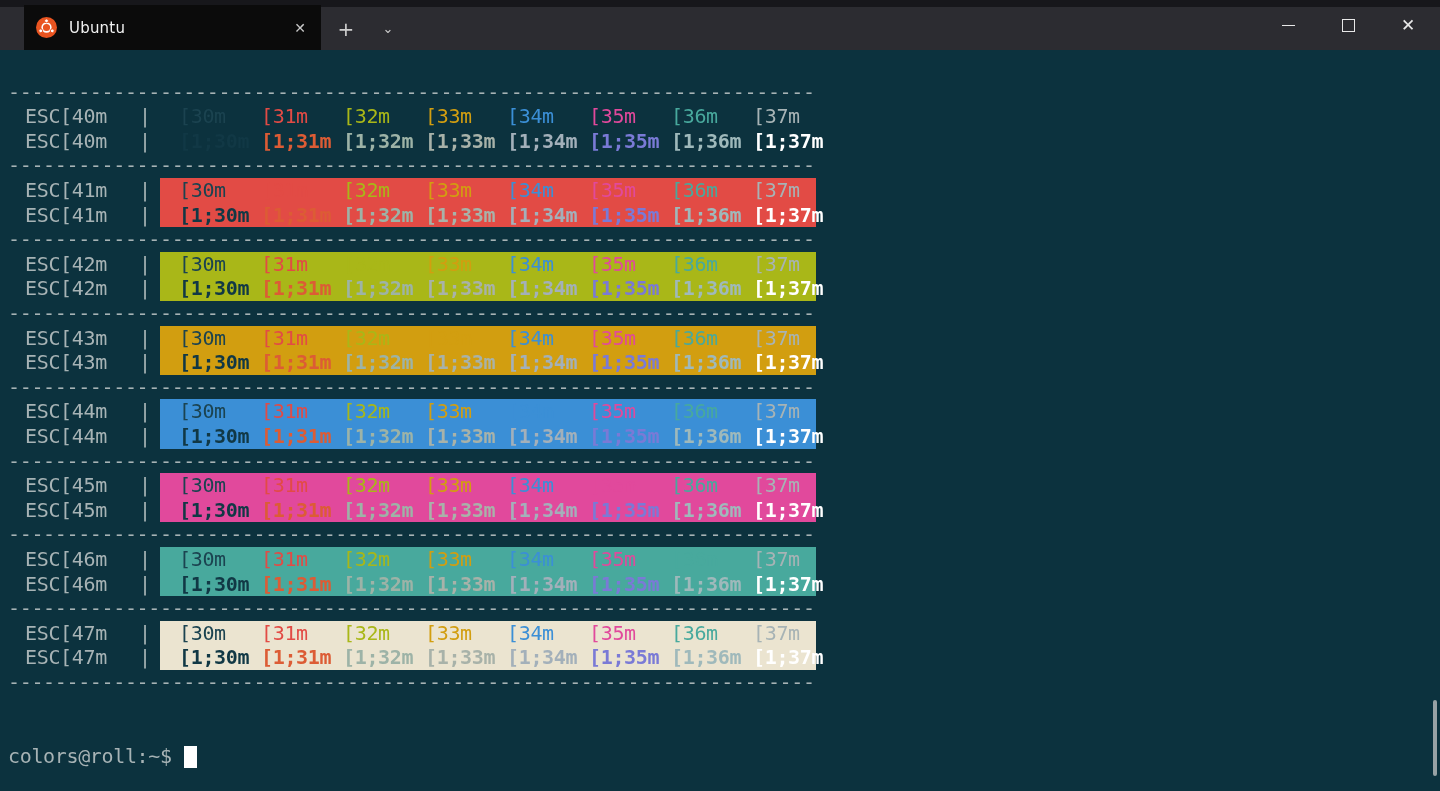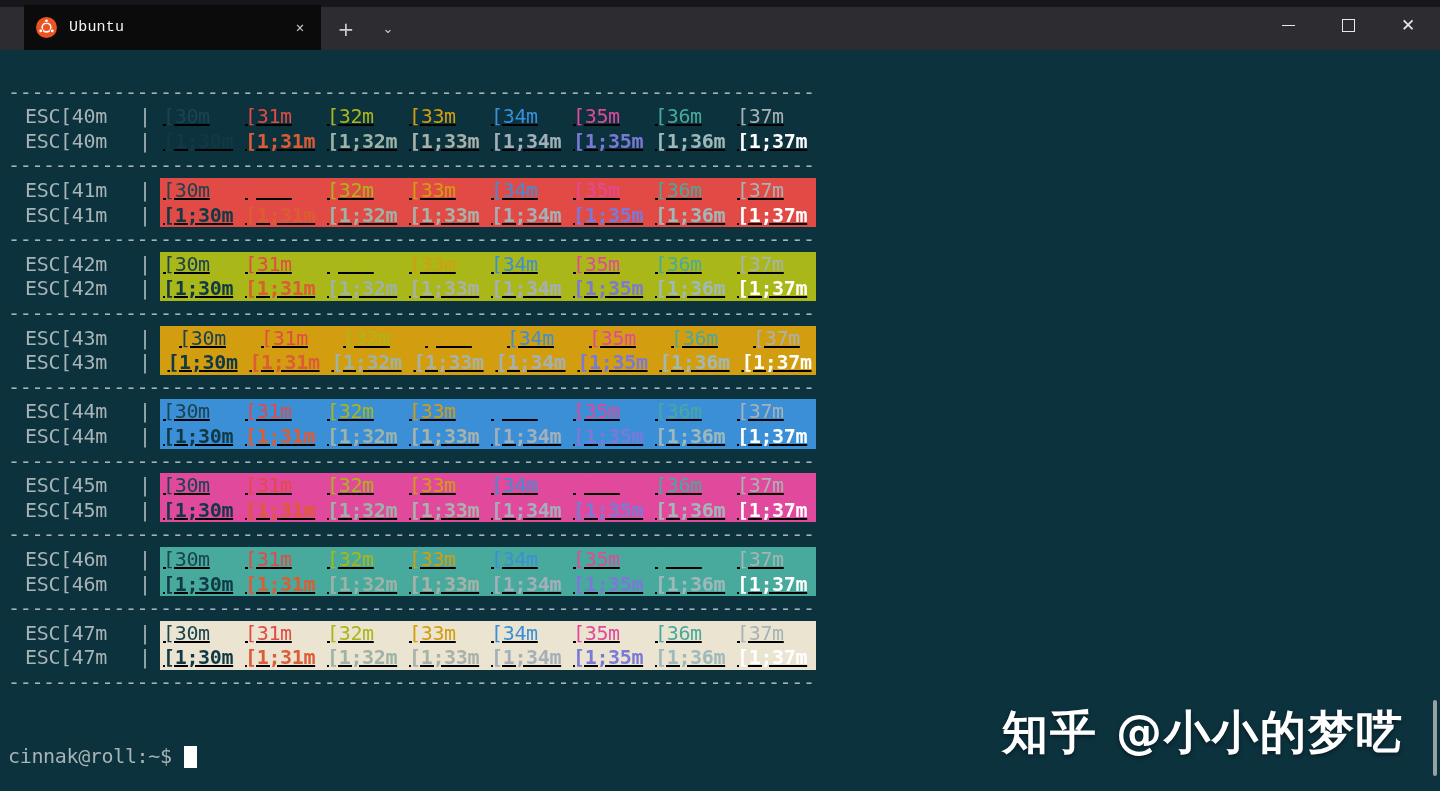--- a/index.html
+++ b/index.html
@@ -11,21 +11,21 @@
   
   .titlebar{
     position:absolute;left:0;top:0;width:1440px;height:50px;
     background:#2c2c31;
   }
   .titlebar-topstrip{
     position:absolute;left:0;top:0;width:1440px;height:7px;background:#17171b;
   }
   .tab{
     position:absolute;left:24px;top:5px;width:297px;height:45px;
-    background:#0b0b0b;display:flex;align-items:center;cursor:default;font-family:Liberation Mono, monospace;
+    background:#0b0b0b;display:flex;align-items:center;cursor:default;
   }
   .tab-logo{margin-left:12px;width:21px;height:21px;flex:0 0 auto;}
   .tab-title{
     margin-left:12px;color:#f2f2f2;font-size:15px;letter-spacing:.2px;
     white-space:nowrap;flex:1 1 auto;
   }
   .tab-close{
     width:30px;height:30px;margin-right:6px;display:flex;align-items:center;justify-content:center;
     color:#c9c9c9;font-size:14px;line-height:1;
   }
@@ -52,21 +52,21 @@
   .t-line{
     position:absolute;height:24.6px;display:flex;align-items:center;
     font-family:"DejaVu Sans Mono","Liberation Mono",monospace;
     font-size:20px;line-height:24.6px;letter-spacing:-0.35px;
     white-space:pre;color:#a7b3b5;
   }
   .t-row{position:absolute;left:0;width:830px;height:49.2px;}
   .t-row .lbl{position:absolute;left:25px;}
   .t-row .pipe{position:absolute;left:139px;}
   .t-row .band{position:absolute;left:160px;top:0;width:656px;height:49.2px;}
-  .cellrow{position:absolute;left:0;width:656px;display:flex;text-decoration:underline;}
+  .cellrow{position:absolute;left:16px;width:656px;display:flex;}
   .cellrow .cell{
     display:inline-block;width:82px;flex:0 0 82px;padding-left:3px;box-sizing:border-box;
     font-family:"DejaVu Sans Mono","Liberation Mono",monospace;
     font-size:20px;line-height:24.6px;letter-spacing:-0.35px;white-space:pre;
   }
   .cellrow.bold .cell{font-weight:700;}
   .cursor{
     position:absolute;left:184px;top:696px;width:13px;height:22px;background:#ffffff;
   }
   .scroll-thumb{
@@ -200,21 +200,21 @@
             <span class="cell" style="color: rgb(220, 92, 53);">[1;31m</span>
             <span class="cell" style="color: rgb(157, 179, 167);">[1;32m</span>
             <span class="cell" style="color: rgb(168, 178, 169);">[1;33m</span>
             <span class="cell" style="color: rgb(163, 176, 186);">[1;34m</span>
             <span class="cell" style="color: rgb(122, 122, 214);">[1;35m</span>
             <span class="cell" style="color: rgb(159, 185, 187);">[1;36m</span>
             <span class="cell" style="color: rgb(255, 255, 255);">[1;37m</span>
           </div>
         </div>
       </div>
-      <div class="t-row" style="top: 275.6px; text-align: center;">
+      <div class="t-row" style="top: 275.6px;">
         <div class="t-line lbl" style="top: 0px;">ESC[43m</div>
         <div class="t-line pipe" style="top: 0px;">|</div>
         <div class="t-line lbl" style="top: 24.6px;">ESC[43m</div>
         <div class="t-line pipe" style="top: 24.6px;">|</div>
         <div class="band" style="background: rgb(210, 158, 16);">
           <div class="cellrow" style="top: 0px;">
             <span class="cell" style="color: rgb(27, 67, 80);">[30m</span>
             <span class="cell" style="color: rgb(226, 75, 69);">[31m</span>
             <span class="cell" style="color: rgb(169, 183, 24);">[32m</span>
             <span class="cell" style="color: rgb(210, 158, 16);">[33m</span>
@@ -342,19 +342,18 @@
             <span class="cell" style="color: rgb(168, 178, 169);">[1;33m</span>
             <span class="cell" style="color: rgb(163, 176, 186);">[1;34m</span>
             <span class="cell" style="color: rgb(122, 122, 214);">[1;35m</span>
             <span class="cell" style="color: rgb(159, 185, 187);">[1;36m</span>
             <span class="cell" style="color: rgb(255, 255, 255);">[1;37m</span>
           </div>
         </div>
       </div>
     </div>
 
-  <div class="t-line" style="left:8px;top:693.8px;">cinnak@roll:~$</div>
+  <div class="t-line" style="left:8px;top:693.8px;">colors@roll:~$</div>
   <div class="cursor"></div>
 
   <div class="scroll-thumb"></div>
 
-  <div class="watermark">知乎 @小小的梦呓</div>
 </div>
 
 </body></html>

